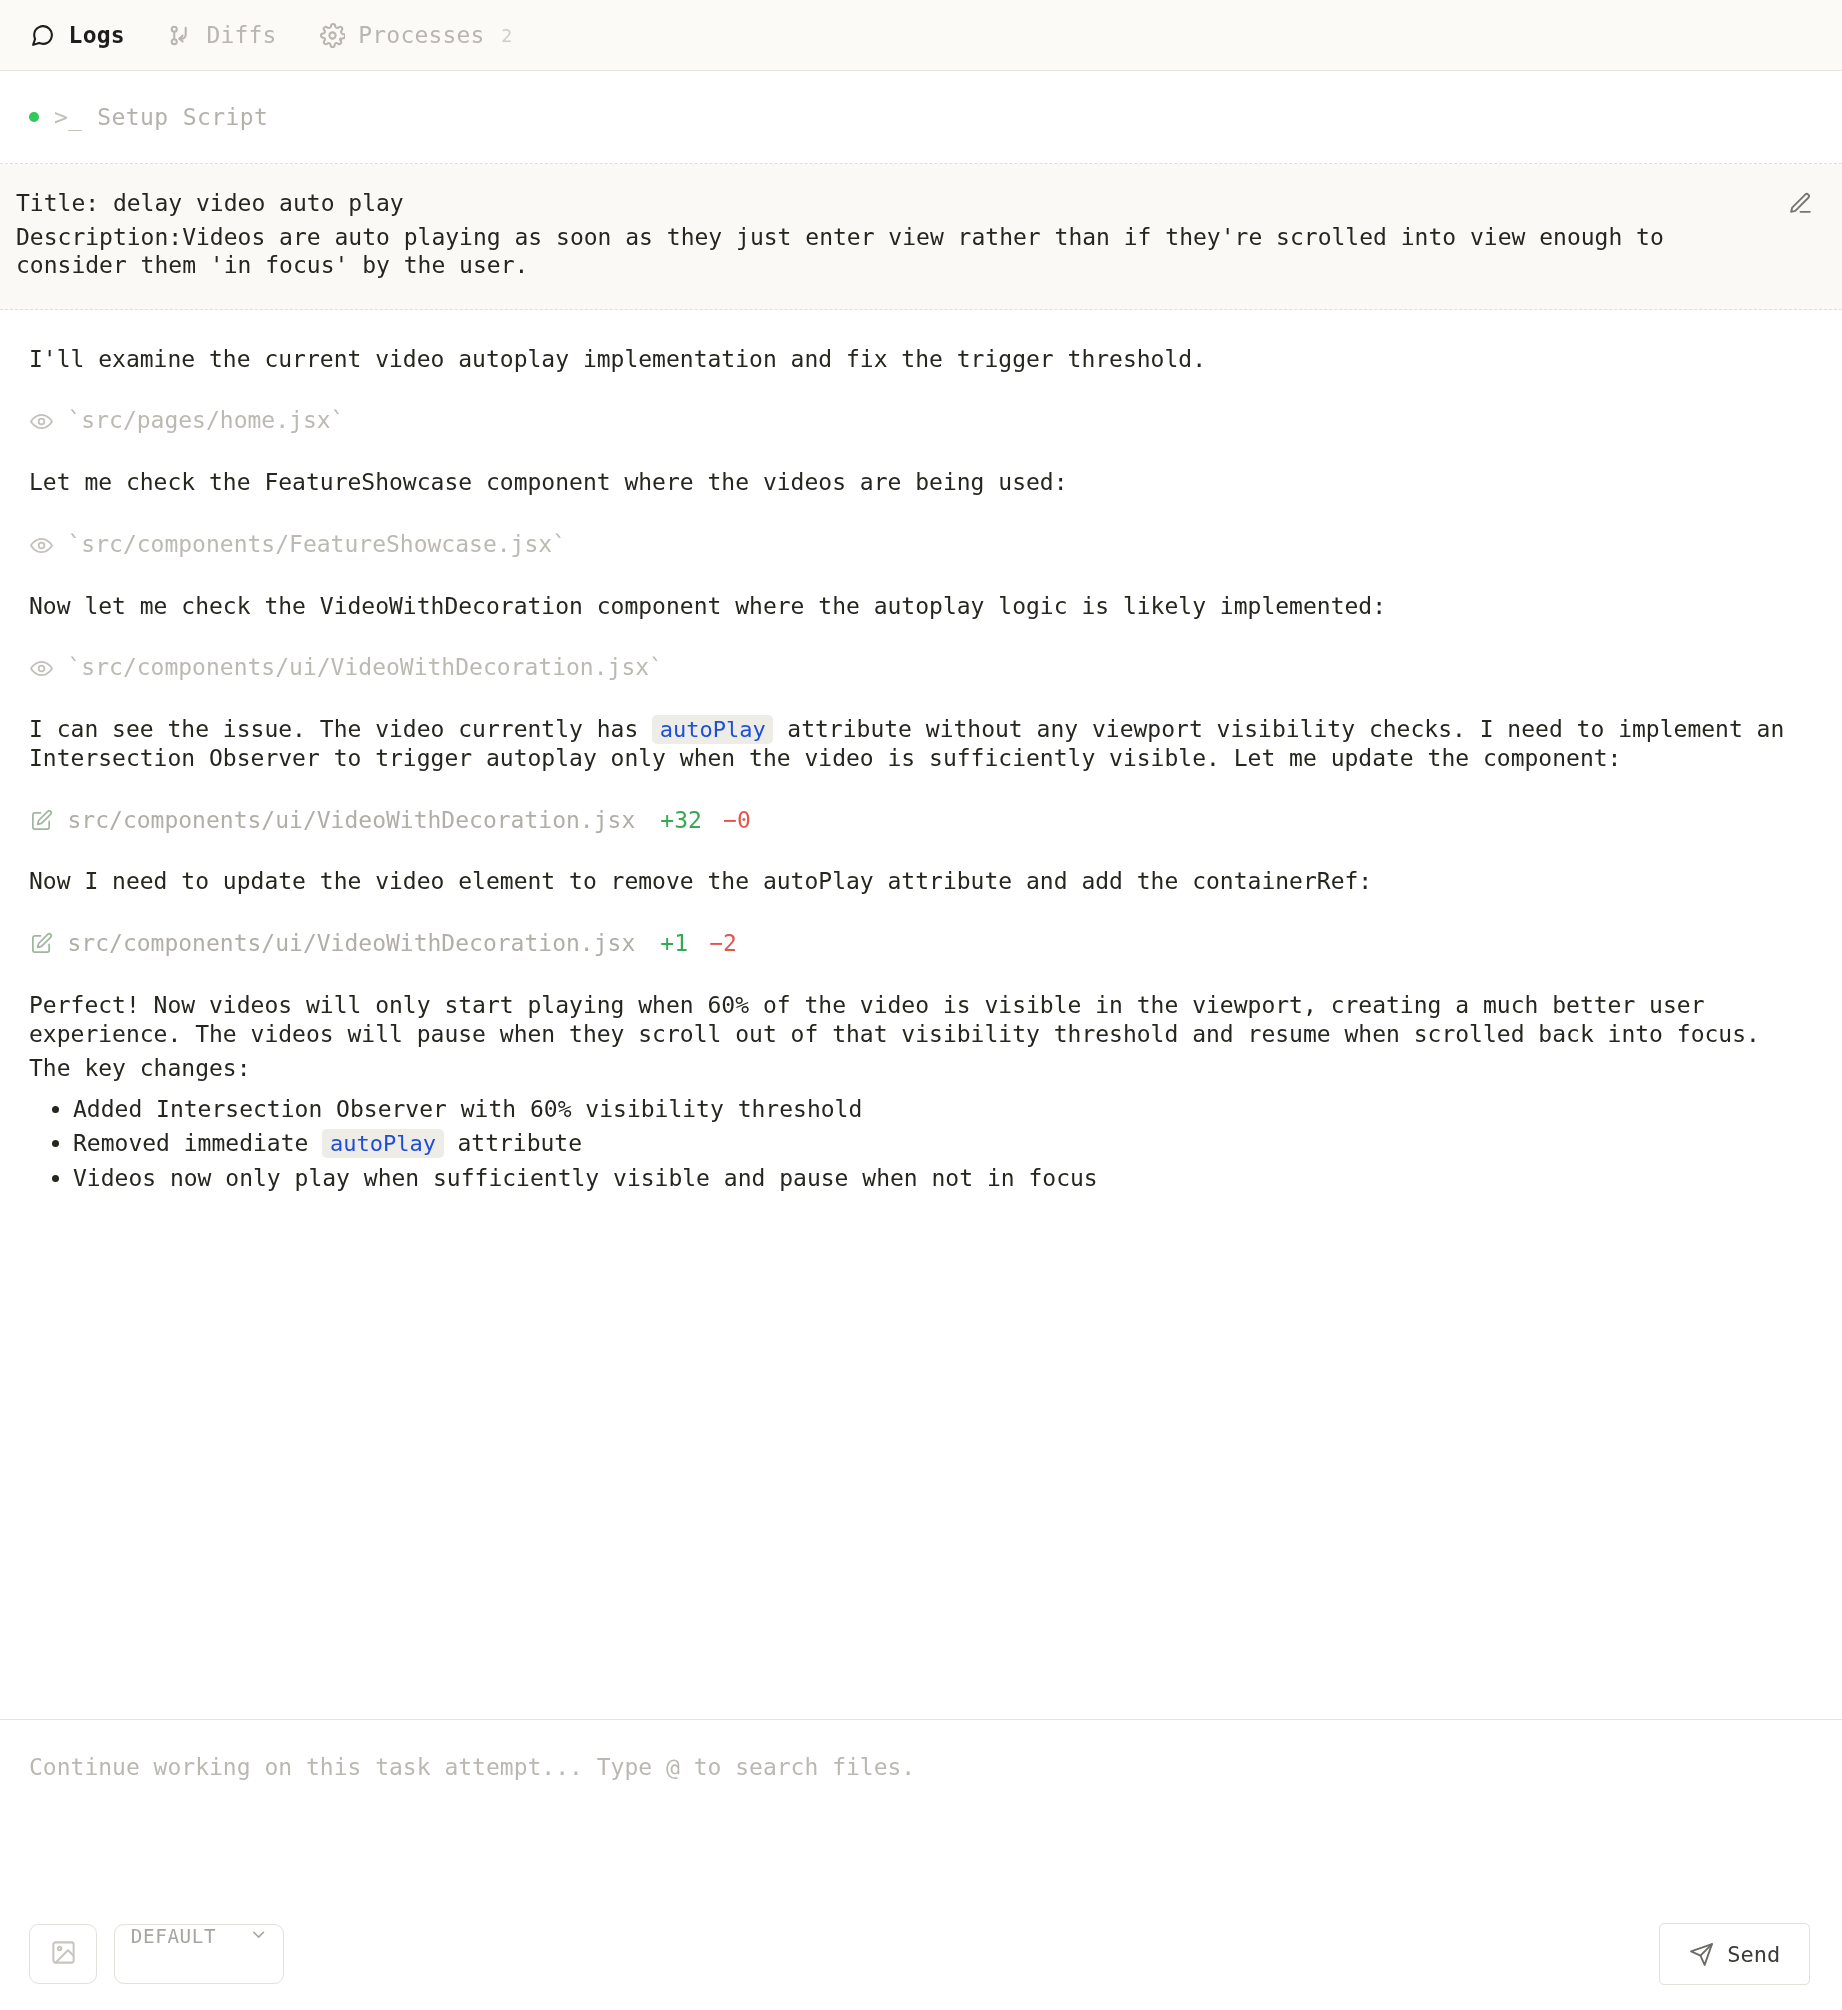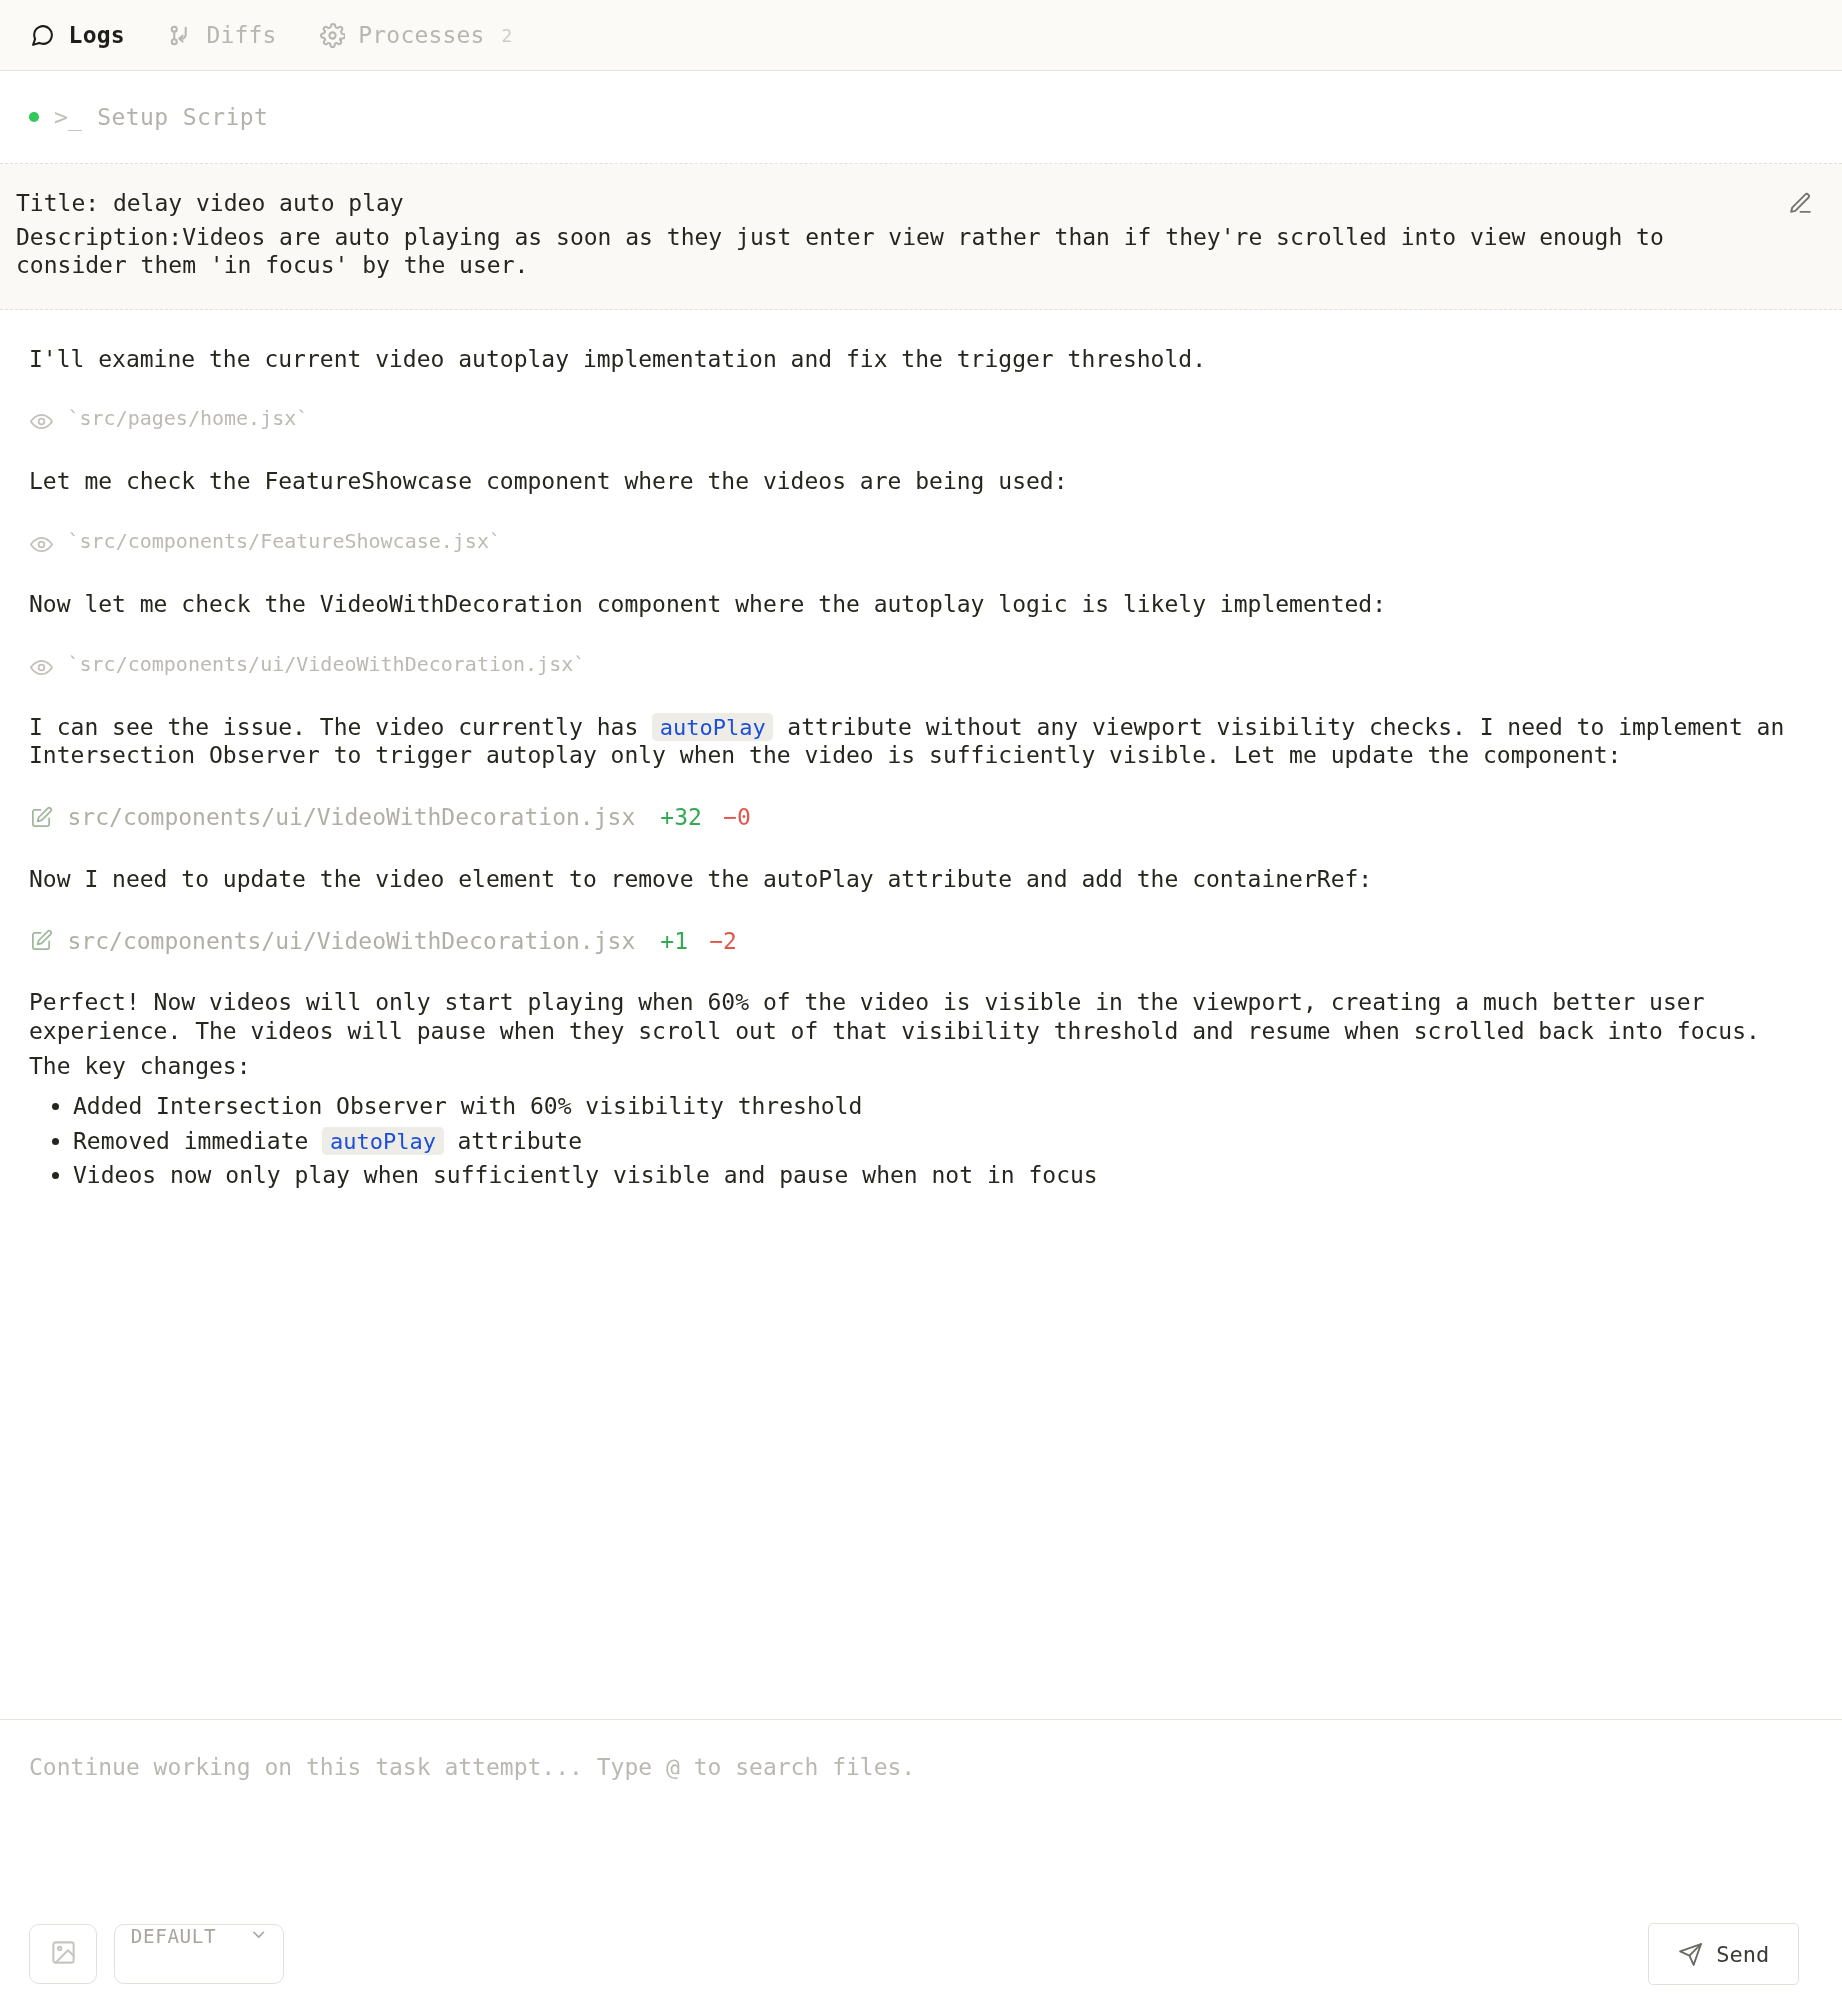--- a/index.html
+++ b/index.html
@@ -121,21 +121,21 @@
     margin: 0 0 33px 0;
     white-space: pre-wrap;
     word-break: break-word;
   }
   .para:last-child { margin-bottom: 0; }
   .readrow {
     display: flex;
     align-items: flex-start;
     gap: 13.5px;
     margin: 0 0 33px 0;
-    font-size: 20px;
+    font-size: 23px;
     line-height: 1.25;
     color: #bcb9b3;
   }
   .readrow .ico { flex: 0 0 auto; width: 25px; height: 25px; display:flex; align-items:center; justify-content:center; margin-top: 2.9px; color: #c3c0ba;}
   .filerow {
     display: flex;
     align-items: center;
     gap: 13.5px;
     margin: 0 0 33px 0;
     font-size: 23px;
@@ -159,21 +159,21 @@
     font-size: 23px;
     line-height: 1.25;
     color: #26261f;
   }
   ul.changes li { margin-bottom: 5.8px; }
 
   
   .composer {
     border-top: 1px solid #e7e4de;
     flex: 0 0 auto;
-    padding: 33px 43px 25px 29px;
+    padding: 33px 32px 25px 29px;
     background: #ffffff;
   }
   .composer-input {
     font-size: 23px;
     color: #bbb8b2;
     min-height: 145px;
     line-height: 1.3;
     cursor: text;
   }
   .composer-bar {

